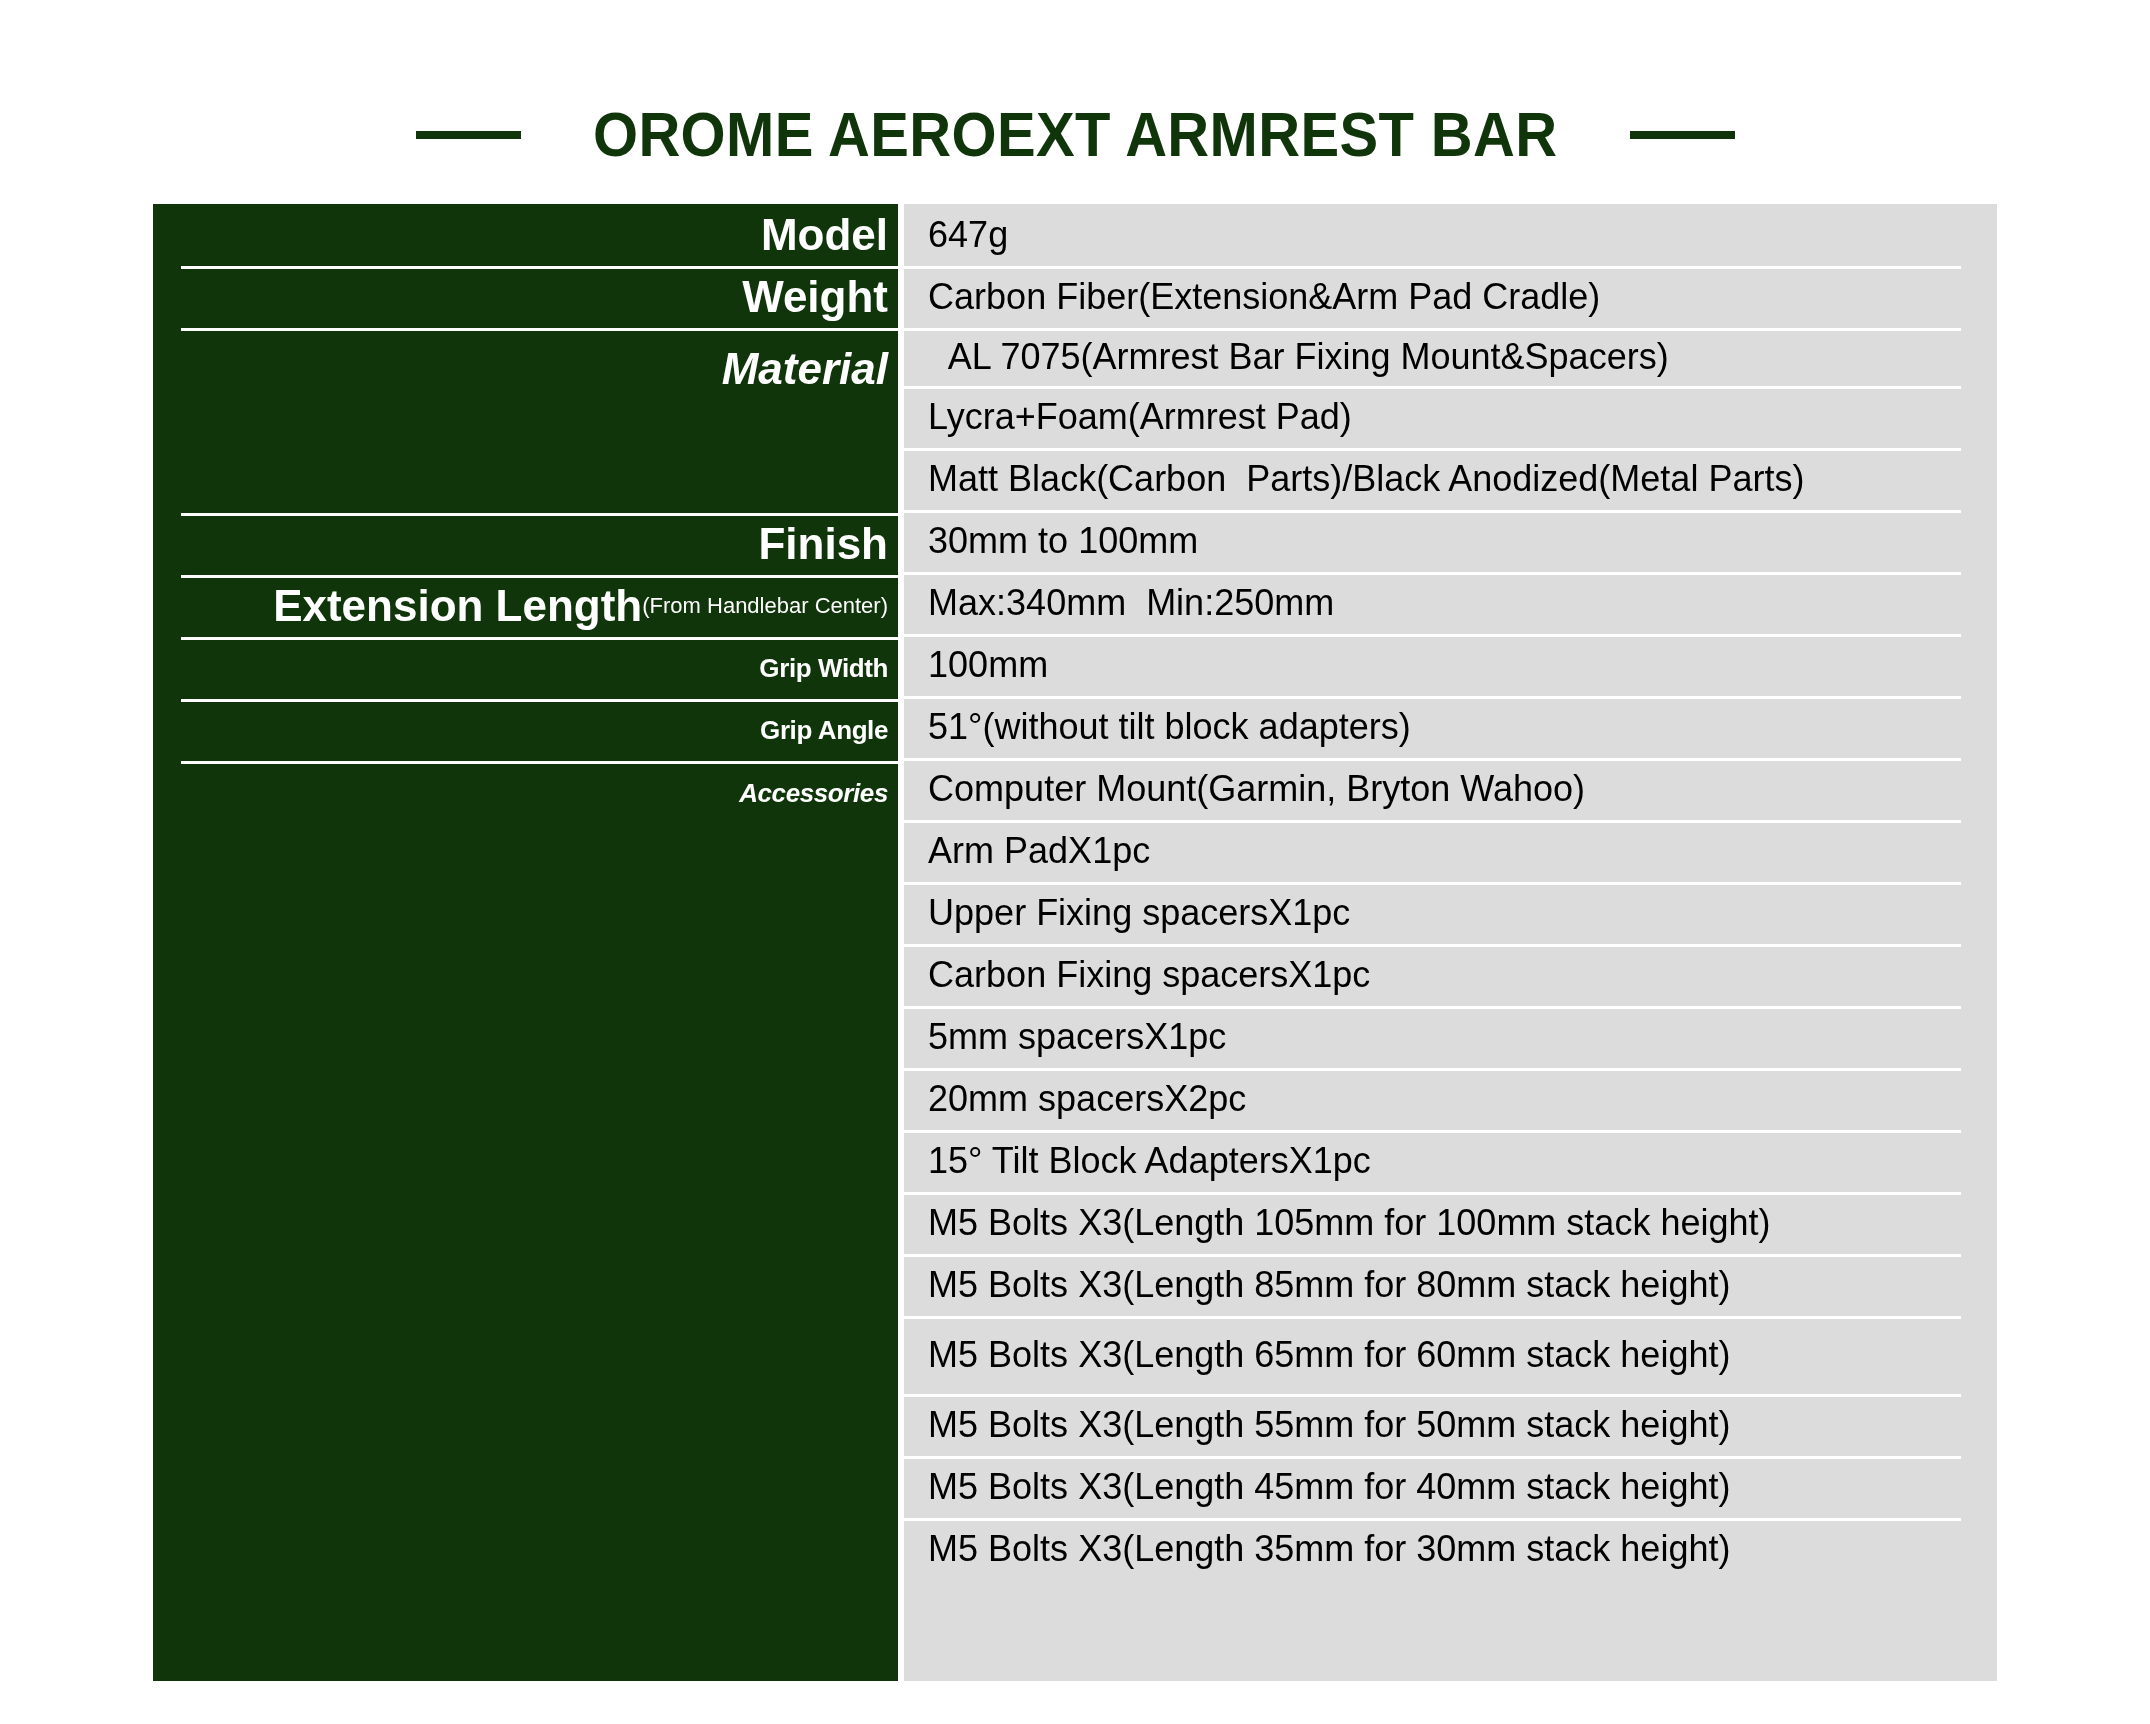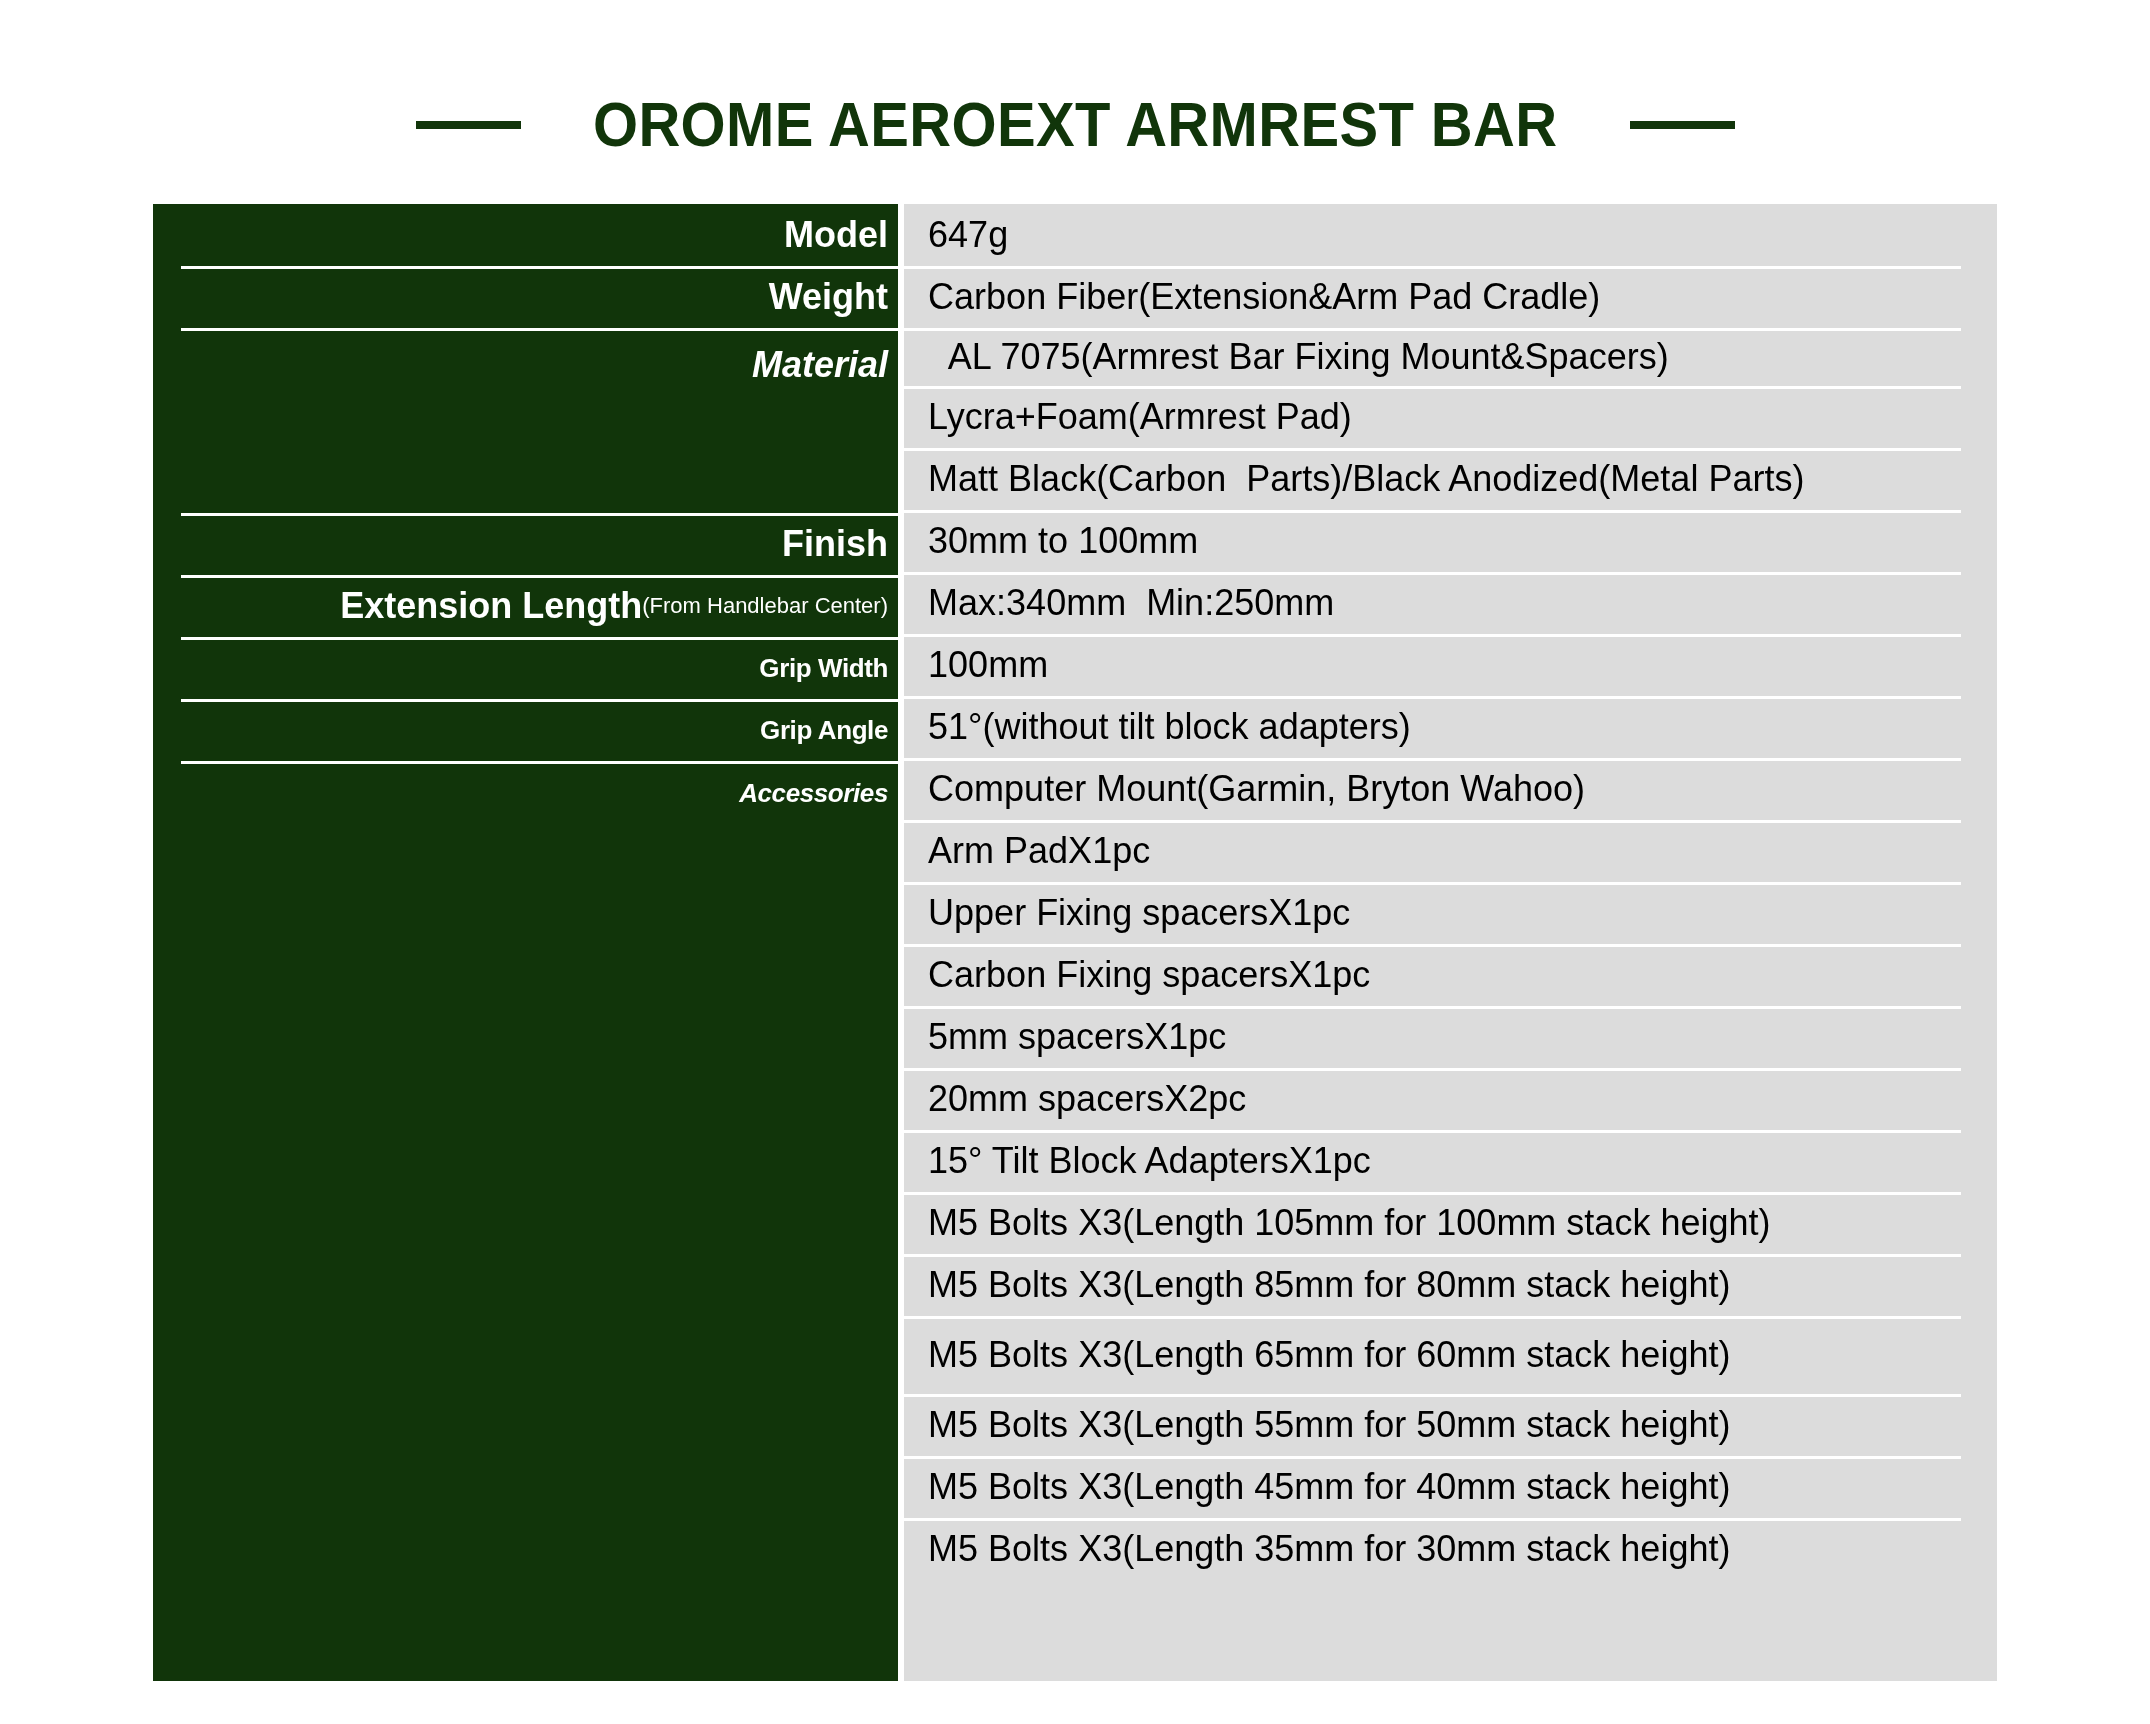--- a/index.html
+++ b/index.html
@@ -19,21 +19,21 @@
     width: 2151px;
     height: 1724px;
     overflow: hidden;
     background: #ffffff;
   }
 
   
   .title-row {
     position: absolute;
     left: 0;
-    top: 93px;
+    top: 103px;
     width: 2151px;
     display: flex;
     align-items: center;
     justify-content: center;
     gap: 30px;
   }
   .title-dash {
     width: 105px;
     height: 8px;
     background: #11350a;
@@ -94,21 +94,21 @@
     content: "";
     position: absolute;
     left: 28px;
     right: 0;
     top: 0;
     height: 2.9px;
     background: #ffffff;
   }
   .label-text {
     font-family: "Liberation Sans Narrow", "Liberation Sans", sans-serif;
-    font-size: 36px;
+    font-size: 44px;
     font-weight: 700;
     line-height: 1;
     white-space: nowrap;
     color: #ffffff;
   }
   .label-text.wide {
     font-family: "Liberation Sans", sans-serif;
     font-size: 26px;
     letter-spacing: -0.4px;
   }

